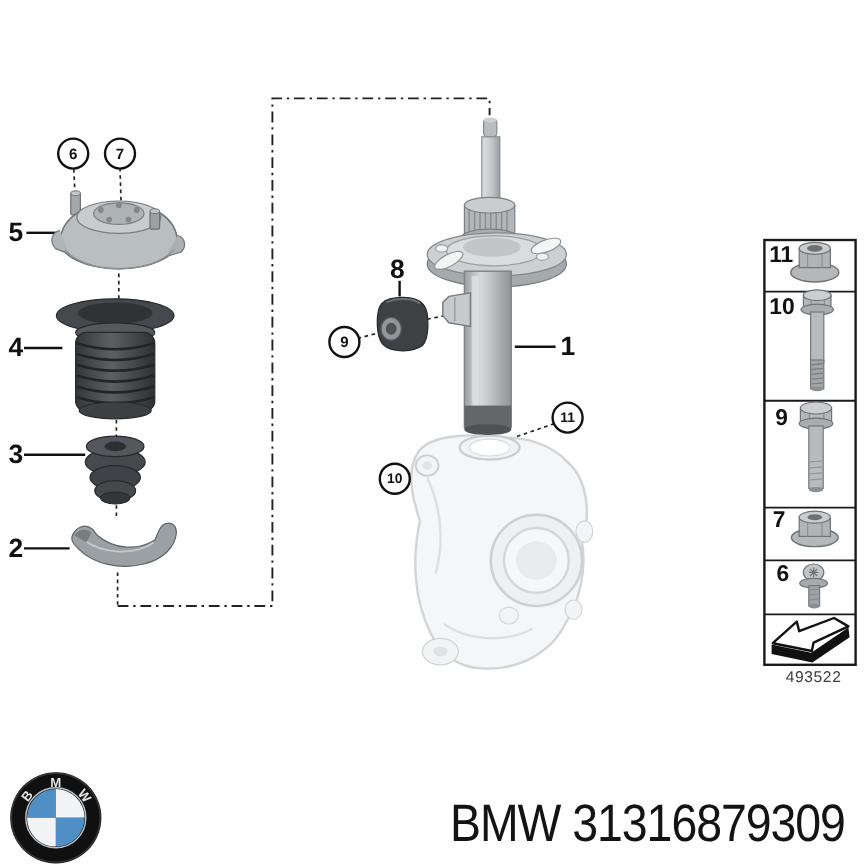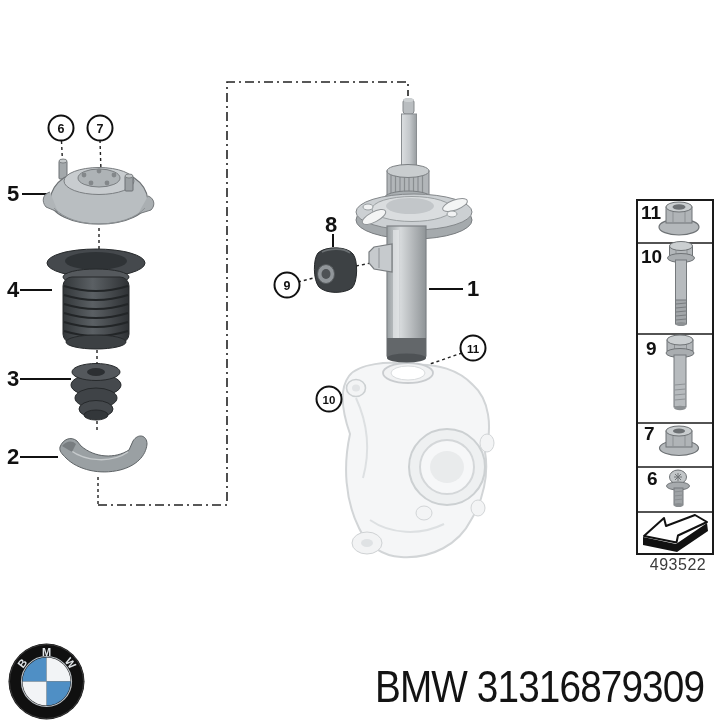--- a/index.html
+++ b/index.html
@@ -4,21 +4,21 @@
 <style>
   html,body{margin:0;padding:0;background:#fff;}
   .stage{position:relative;width:720px;height:720px;background:#fff;overflow:hidden;
          font-family:"Liberation Sans",sans-serif;color:#1a1a1a;}
   .art{position:absolute;left:0;top:0;}
   .plabel{position:absolute;font-weight:bold;font-size:22px;line-height:1;color:#111;}
   .callout{position:absolute;width:23px;height:23px;border:2px solid #111;border-radius:50%;
            background:#fff;display:flex;align-items:center;justify-content:center;
            transform:translate(-50%,-50%);font-weight:bold;font-size:12.5px;color:#111;}
   .legnum{position:absolute;font-weight:bold;font-size:19px;line-height:1;color:#111;}
-  .code{position:absolute;font-size:16px;color:#3a3a3a;letter-spacing:.5px;transform:translateX(-50%);}
+  .code{position:absolute;font-size:13px;color:#3a3a3a;letter-spacing:.5px;transform:translateX(-50%);}
   .caption{position:absolute;font-size:44px;letter-spacing:-1px;color:#131313;
            transform:scaleX(.88);transform-origin:left top;white-space:nowrap;}
   .logo{position:absolute;left:8px;top:643px;width:77px;height:77px;}
 </style>
 </head>
 <body>
 
 <div class="stage">
 
   <svg class="art" width="720" height="720" viewBox="0 0 720 720">

